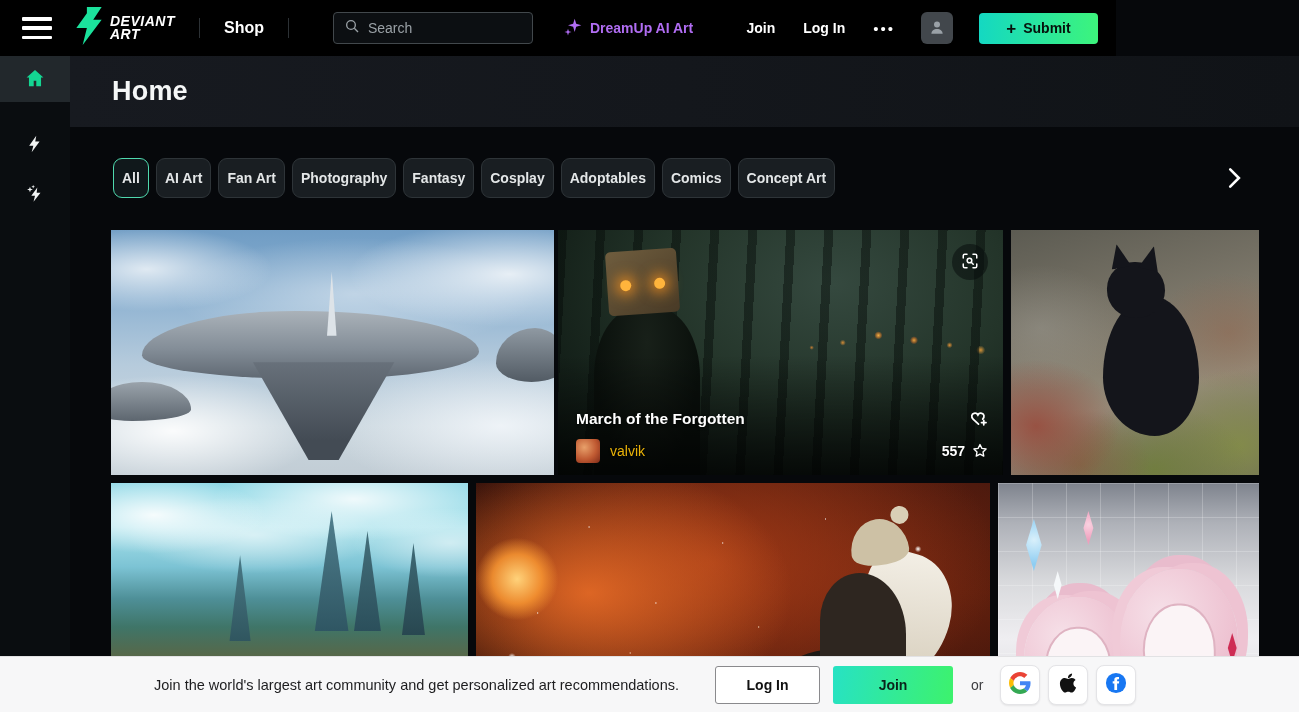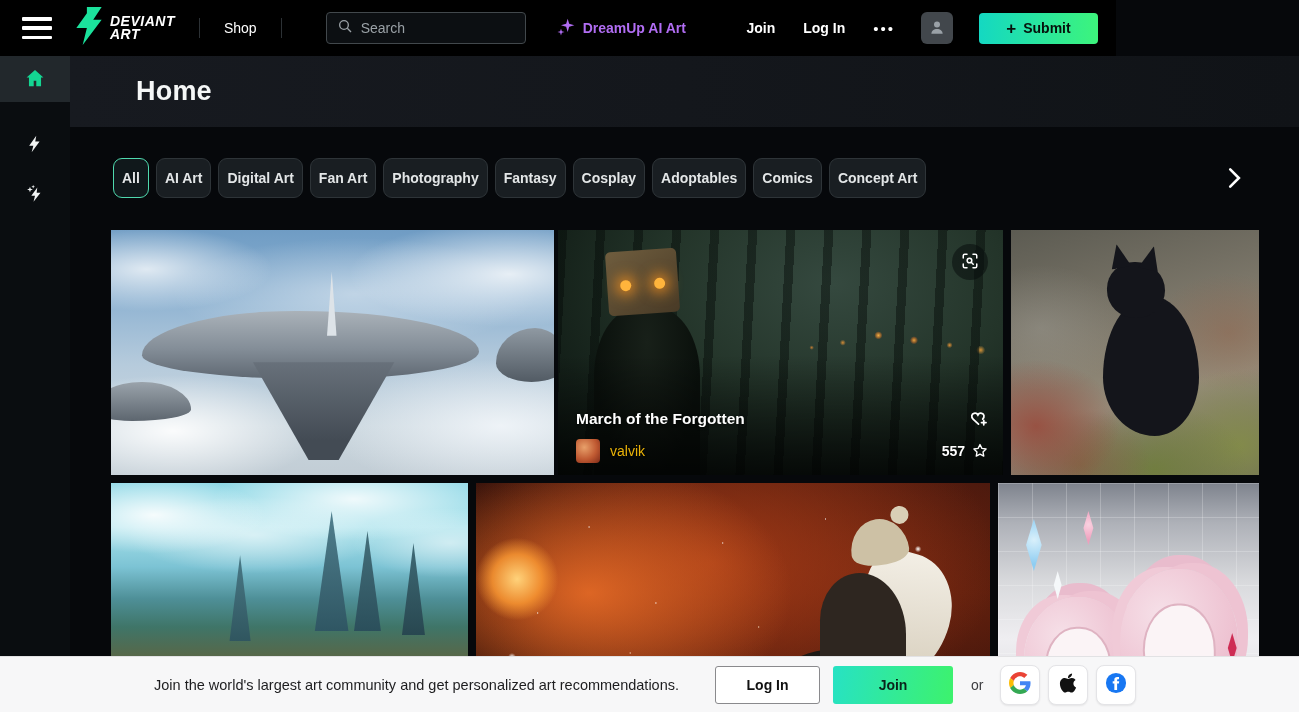--- a/index.html
+++ b/index.html
@@ -10,21 +10,21 @@
   
   .topnav { position:absolute; left:0; top:0; width:1116px; height:56px; background:#000;
             display:flex; align-items:center; z-index:40; }
   .hamburger { width:30px; height:22px; margin-left:22px; display:flex; flex-direction:column;
                justify-content:space-between; cursor:pointer; background:none; border:none; }
   .hamburger span { display:block; height:3.5px; background:#fff; border-radius:1px; }
   .logo { display:flex; align-items:center; margin-left:24px; gap:8px; }
   .logo-text { color:#fff; font-weight:bold; font-style:italic; font-size:14px;
                line-height:13px; letter-spacing:.5px; }
   .vdiv { width:1px; height:20px; background:#2c3135; margin:0 24px; }
-  .shop { color:#fff; font-weight:normal; font-size:14px; background:none; border:none; cursor:pointer; }
+  .shop { color:#fff; font-weight:bold; font-size:16px; background:none; border:none; cursor:pointer; }
   .searchbox { width:200px; height:32px; margin-left:20px; background:#0c0f12;
                border:1px solid #42484c; border-radius:4px; display:flex; align-items:center;
                padding:0 10px; gap:8px; }
   .searchbox input { flex:1; background:transparent; border:none; outline:none; color:#cfd4d6;
                      font-size:14px; font-family:"Liberation Sans", sans-serif; }
   .searchbox input::placeholder { color:#9aa1a6; }
   .dreamup { display:flex; align-items:center; gap:7px; margin-left:30px; background:none;
              border:none; cursor:pointer; color:#b16df3; font-weight:bold; font-size:14px; }
   .nav-spacer { flex:1; }
   .navlink { color:#fff; font-weight:bold; font-size:14px; background:none; border:none;
@@ -44,21 +44,21 @@
   .sidebar { position:absolute; left:0; top:56px; width:70px; height:600px; background:#0a0d10; z-index:20; }
   .side-item { width:70px; height:46px; display:flex; align-items:center; justify-content:center;
                background:none; border:none; cursor:pointer; }
   .side-item.active { background:#22282c; }
   .side-item + .side-item { margin-top:2px; }
   .side-item.gap { margin-top:4px; }
 
   
   .headband { position:absolute; left:70px; top:56px; right:0; height:71px;
               background:linear-gradient(90deg,#171a20 0%,#14171c 50%,#101317 100%); z-index:10;
-              display:flex; align-items:center;padding-left:24px; }
+              display:flex; align-items:center; }
   .page-title { color:#f5f7f7; font-size:27px; font-weight:800; margin-left:42px; letter-spacing:.2px; }
 
   
   .chips { position:absolute; left:113px; top:158px; height:40px; display:flex; gap:7px;
            white-space:nowrap; z-index:5; }
   .chip { height:40px; padding:0 8px; border-radius:9px; background:#191e22;
           border:1px solid #2e3438; color:#e3e6e7; font-size:14px; font-weight:bold;
           display:flex; align-items:center; gap:8px; cursor:pointer;
           font-family:"Liberation Sans", sans-serif; }
   .chip.active { background:#10181b; border:1px solid #4fd9ae; }
@@ -336,23 +336,20 @@
   </div>
 
   <div class="chips">
     <button class="chip active">
       <span>All</span>
     </button>
     <button class="chip">
       <span>AI Art</span>
     </button>
     <button class="chip">
-      <span>Digital Art</span>
-    </button>
-    <button class="chip">
       <span>Fan Art</span>
     </button>
     <button class="chip">
       <span>Photography</span>
     </button>
     <button class="chip">
       <span>Fantasy</span>
     </button>
     <button class="chip">
       <span>Cosplay</span>

